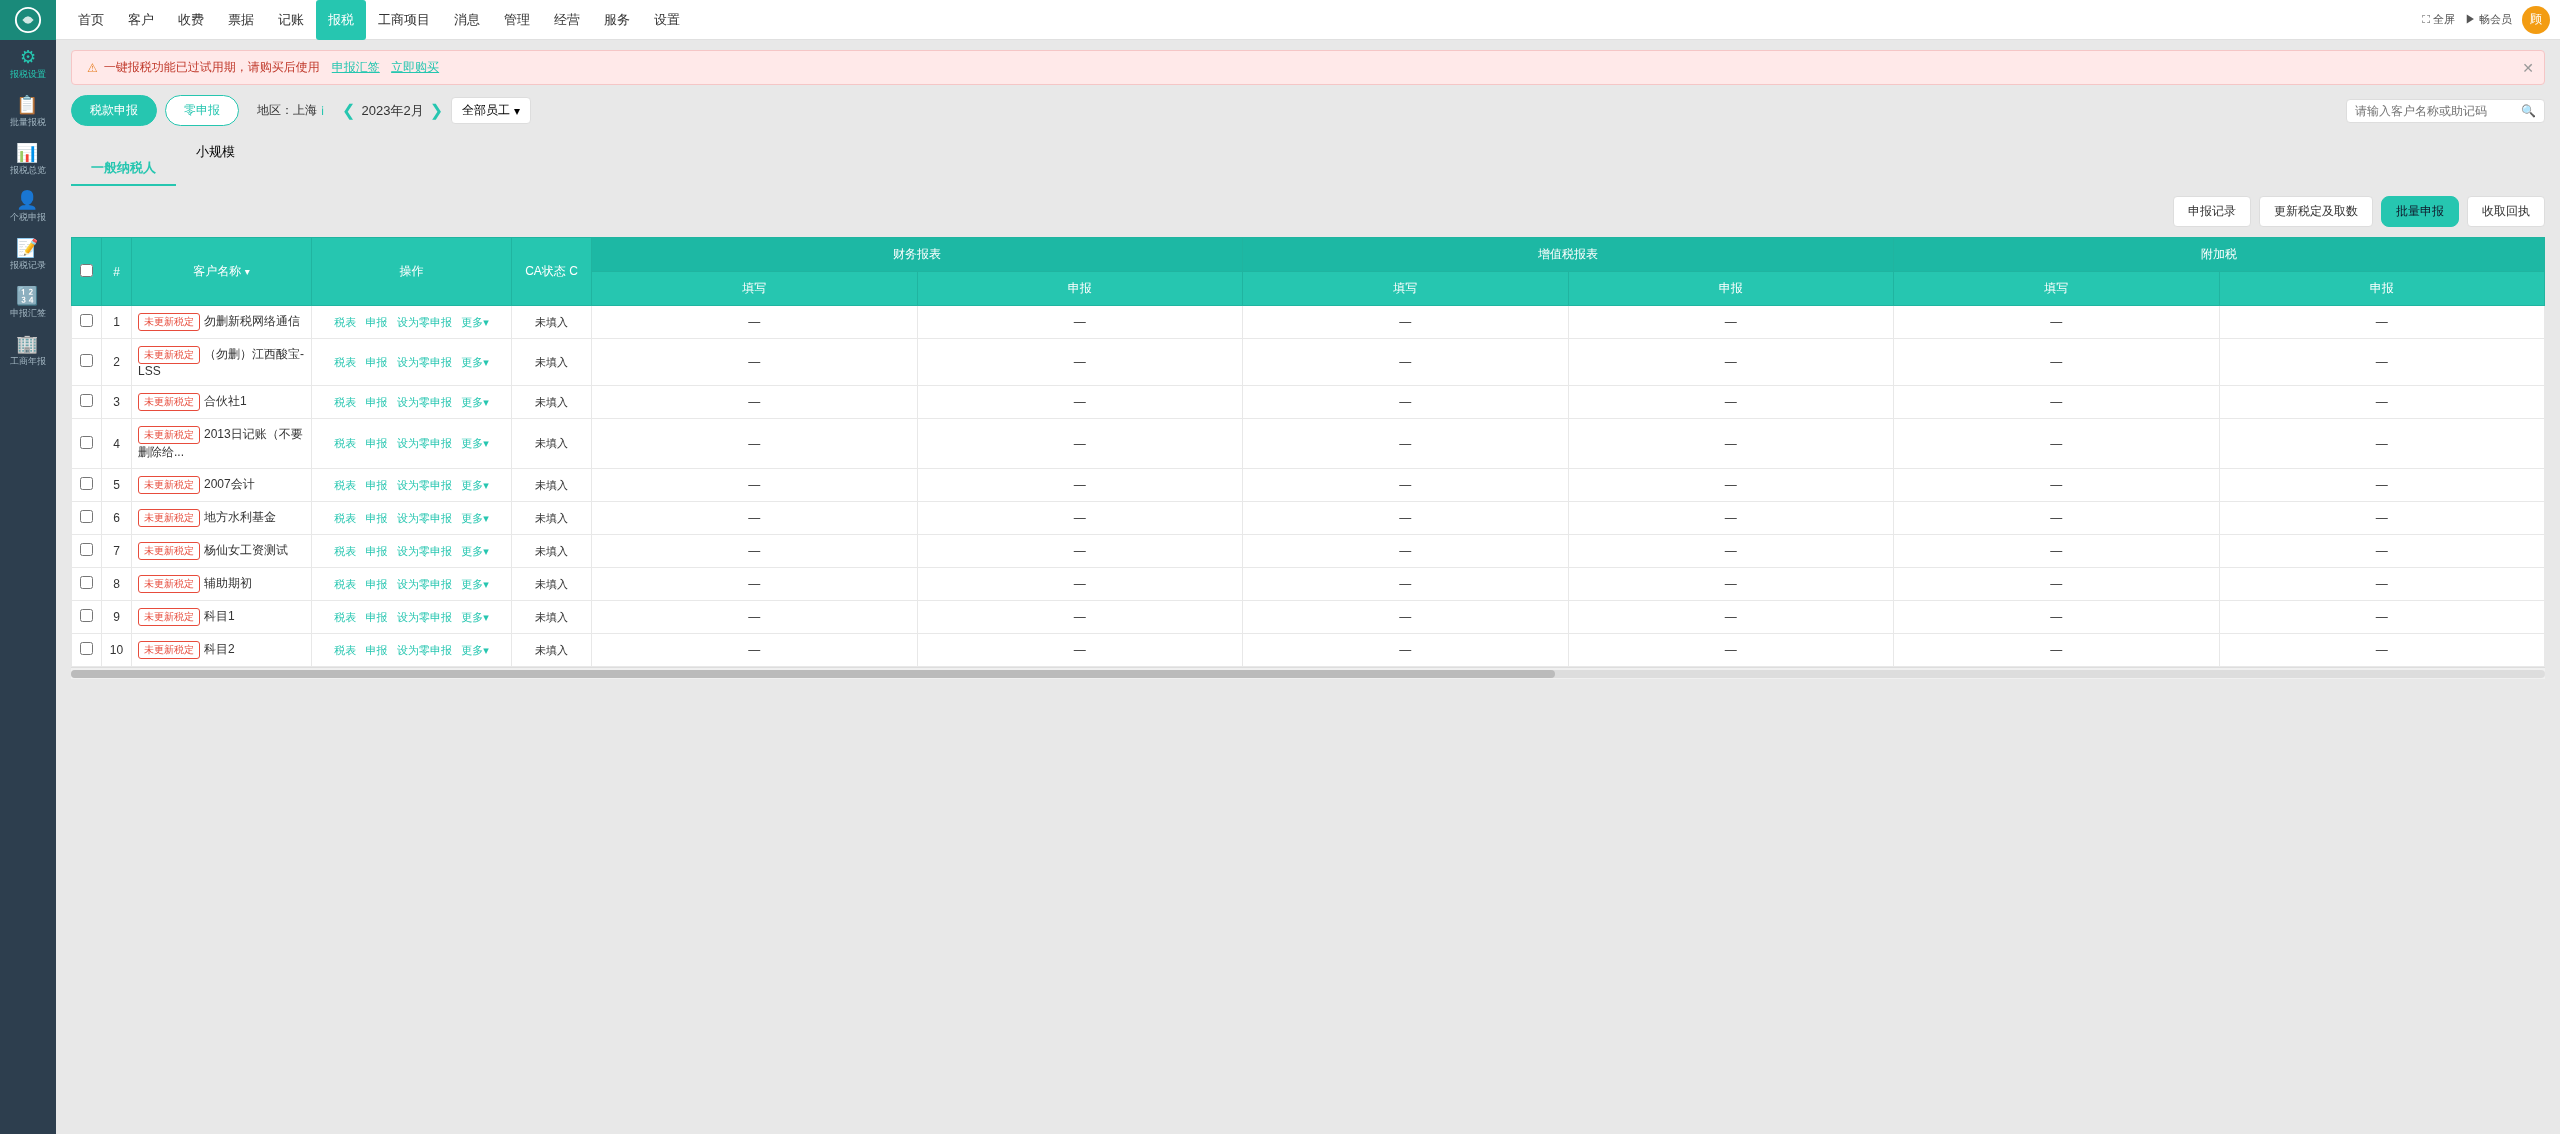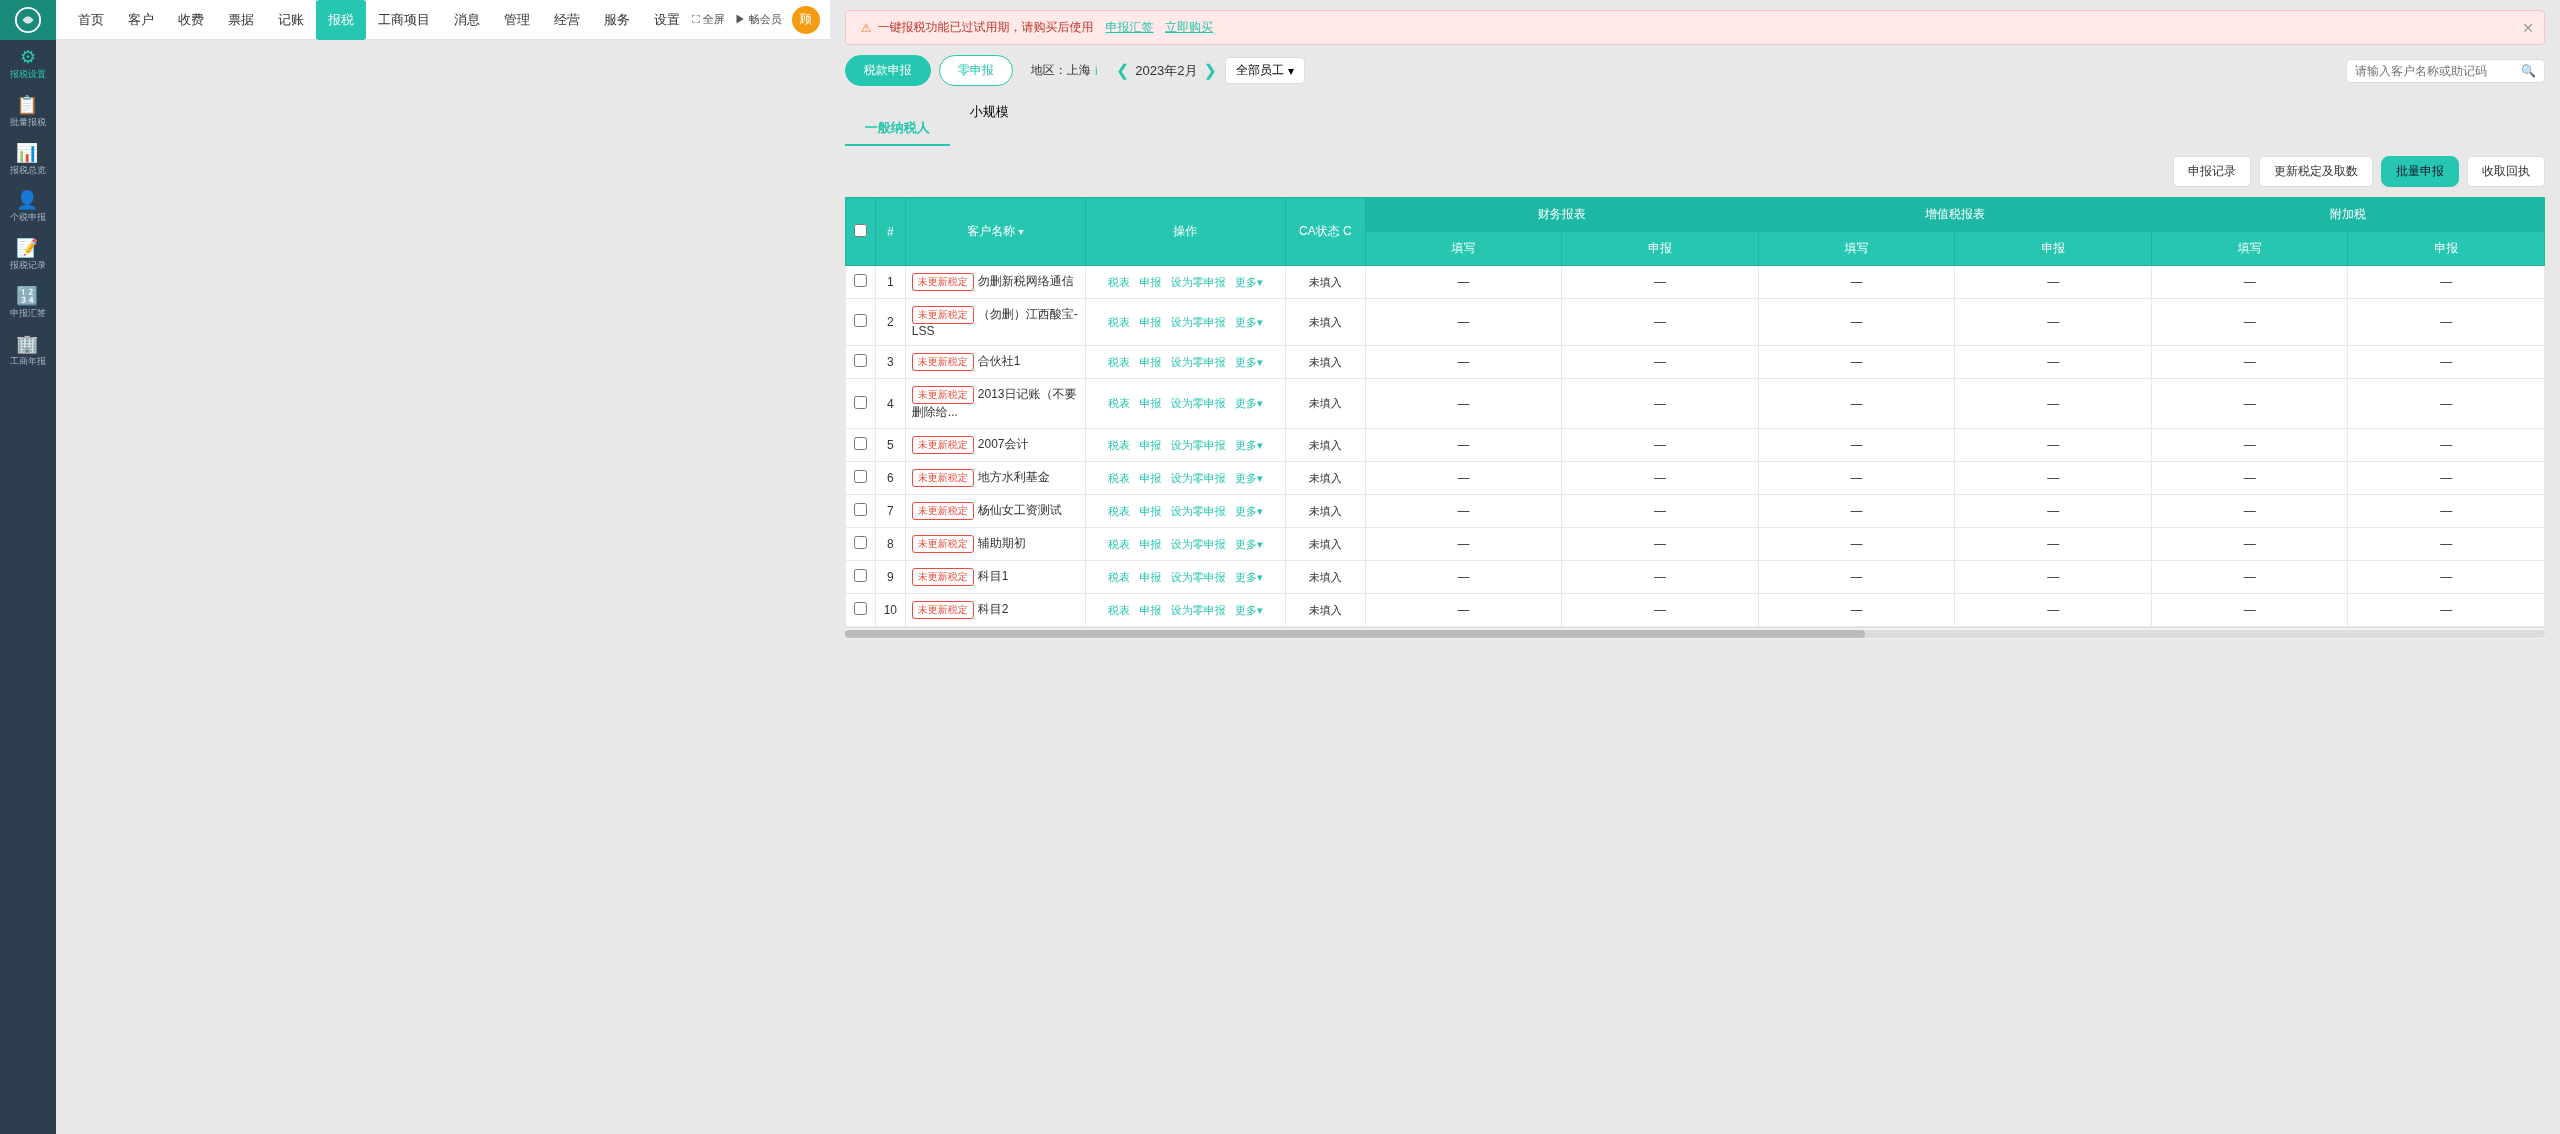--- a/index.html
+++ b/index.html
@@ -38,21 +38,21 @@
       gap: 3px;
     }
     .sidebar-item.active { color: #26c6b0; }
     .sidebar-item .icon { font-size: 18px; line-height: 1; }
     .sidebar-item .label { font-size: 9px; line-height: 1.2; }
 
     
     .main-area {
       flex: 1;
       display: flex;
-      flex-direction: row;
+      flex-direction: column;
       overflow: hidden;
     }
 
     
     .topnav {
       height: 40px;
       background: #fff;
       display: flex;
       align-items: center;
       padding: 0 10px;

